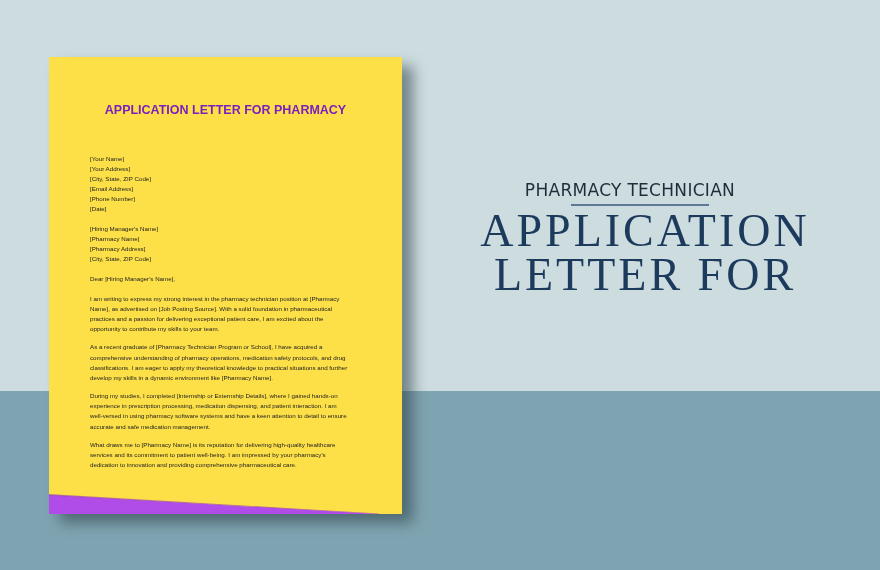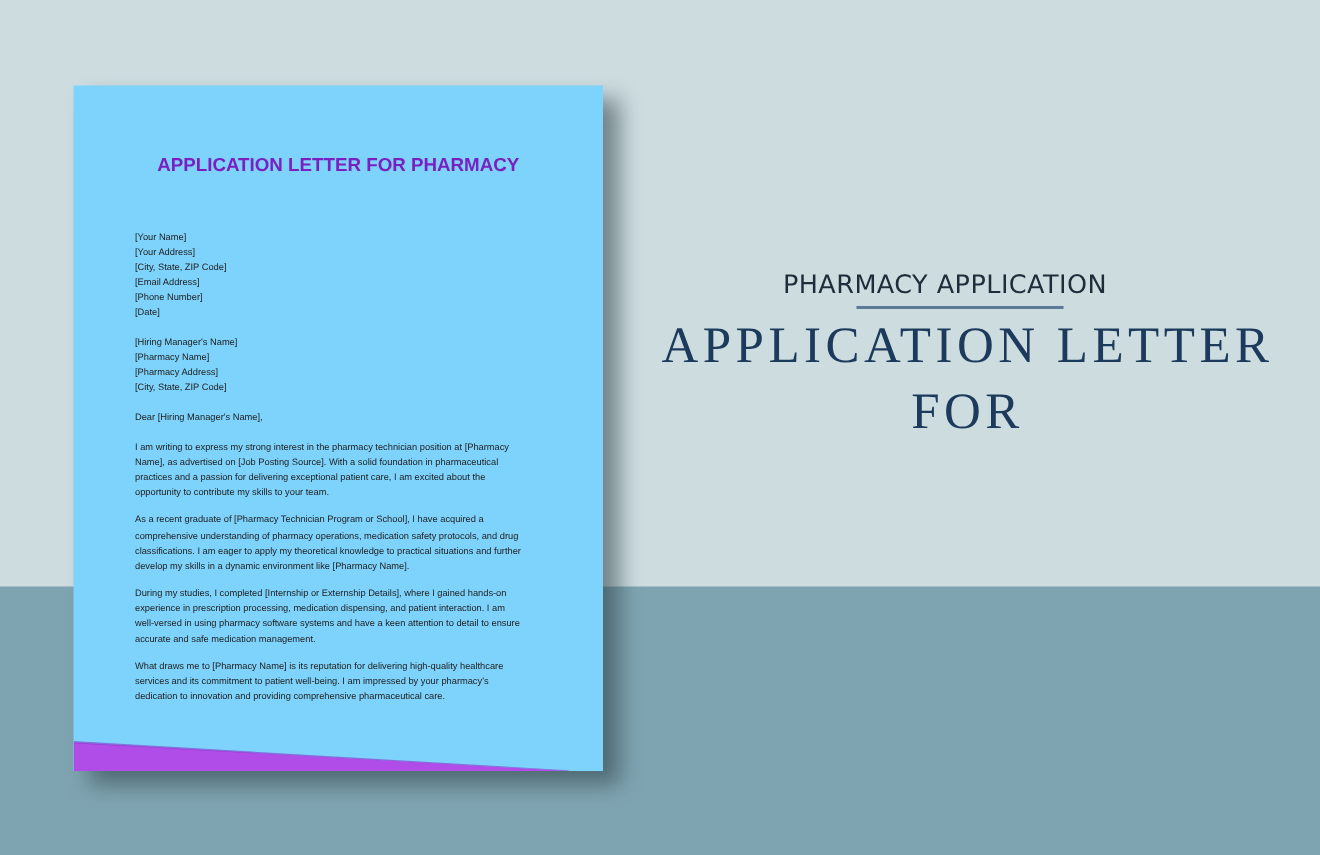--- a/index.html
+++ b/index.html
@@ -9,21 +9,21 @@
       font-family: "Liberation Sans", sans-serif;
     }
     .bg-top { position: absolute; left: 0; top: 0; width: 880px; height: 391px; background: #cddcdf; }
     .bg-bottom { position: absolute; left: 0; top: 391px; width: 880px; height: 179px; background: #7fa4b1; }
     .paper-shadow {
       position: absolute; left: 60px; top: 66px; width: 353px; height: 457px;
       background: rgba(40,60,66,0.55); filter: blur(7px);
     }
     .paper {
       position: absolute; left: 49px; top: 57px; width: 353px; height: 457px;
-      background: #7dd3fc; overflow: hidden;
+      background: #fde047; overflow: hidden;
     }
     .doc-title {
       position: absolute; left: 0; top: 44px; width: 353px; text-align: center;
       color: #7a1fc0; font-weight: bold; font-size: 12.5px; line-height: 18px;
       font-family: "Liberation Sans", sans-serif;
     }
     .doc-body {
       position: absolute; left: 41px; top: 97px; width: 280px;
       font-size: 6.2px; line-height: 10.1px; color: #222;
       font-family: "Liberation Sans", sans-serif;
@@ -35,21 +35,21 @@
     .right-sub {
       position: absolute; left: 480px; top: 180px; width: 300px; text-align: center;
       font-size: 17px; color: #1f2d3a; letter-spacing: 0.3px;
       font-family: "DejaVu Sans", sans-serif;
     }
     .right-divider {
       position: absolute; left: 571px; top: 204px; width: 138px; height: 2px; background: #5c7996;
     }
     .right-title {
       position: absolute; left: 420px; top: 209px; width: 450px; text-align: center;
-      font-size: 34px; color: #1c3a5c; letter-spacing: 3px;
+      font-size: 46px; color: #1c3a5c; letter-spacing: 3px;
       font-family: "Liberation Serif", serif; line-height: 44px;
     }
   </style>
 </head>
 <body>
 
 <div class="bg-top"></div>
 <div class="bg-bottom"></div>
 
 <div class="paper-shadow"></div>
@@ -102,15 +102,15 @@
       <span class="line" style="display:block">dedication to innovation and providing comprehensive pharmaceutical care.</span>
     </p>
   </div>
 
   <svg class="wedge" viewBox="0 0 353 20" preserveAspectRatio="none">
     <polygon points="0,1 330,20 0,20" fill="#b04ce8"></polygon>
     <polygon points="0,0 330,19.5 330,20 0,1.5" fill="#8a2fc8" opacity="0.6"></polygon>
   </svg>
 </div>
 
-<div class="right-sub">PHARMACY APPLICATION</div>
+<div class="right-sub">PHARMACY TECHNICIAN</div>
 <div class="right-divider"></div>
 <div class="right-title">APPLICATION LETTER FOR</div>
 
 </body></html>

